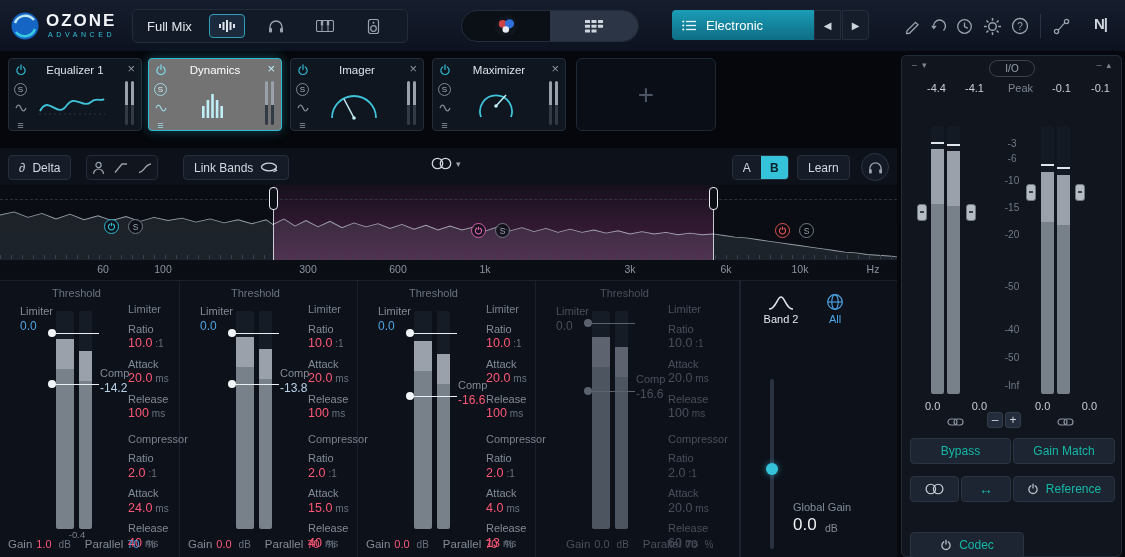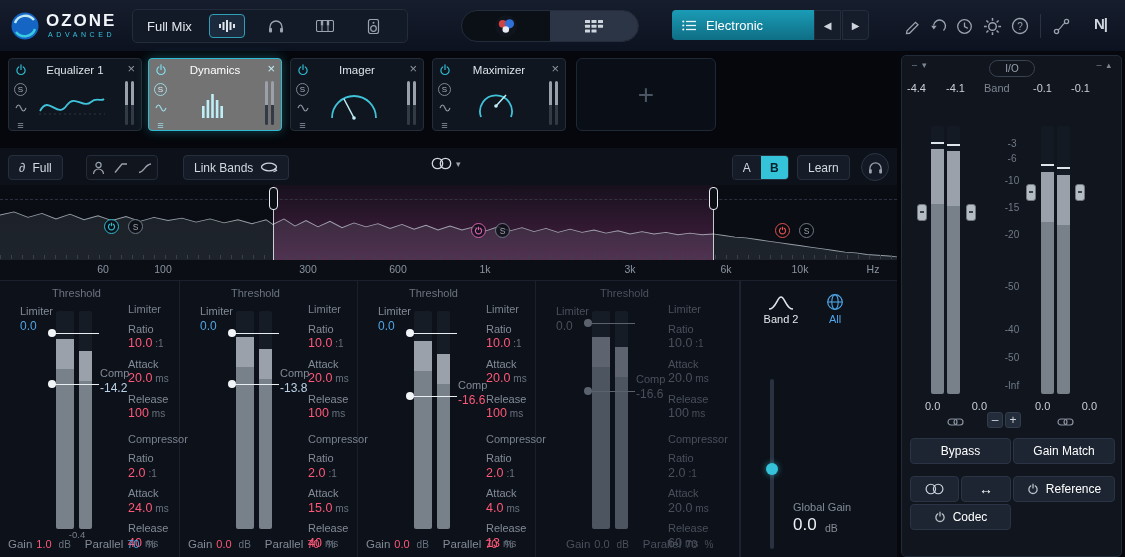--- a/index.html
+++ b/index.html
@@ -127,35 +127,35 @@
   .gg-val{position:absolute;left:52px;top:234px;font-size:17px;color:#eef1f5}
   .gg-unit{position:absolute;left:84px;top:241px;font-size:10.5px;color:#828b97}
 
   
   .io{position:absolute;left:901px;top:55px;width:221px;height:502px;background:#10151e;
       border:1px solid #212a37;border-radius:5px}
   .io-collapse{position:absolute;top:4px;color:#7c8591;font-size:9px;display:flex;gap:5px;align-items:center}
   .io-pill{position:absolute;left:87px;top:4px;width:46px;height:17px;border:1px solid #3a4451;border-radius:9px;
            text-align:center;font-size:10px;color:#9aa3ae;line-height:15px}
   .io-row{position:absolute;left:5px;width:210px;display:grid;grid-template-columns:39px 38px 49px 38px 39px;
-          text-align:left;font-size:11px;color:#c9d0d8}
+          text-align:right;font-size:11px;color:#c9d0d8}
   .io-row .cap{color:#7c8591}
   .io-row.dimv{color:#a4acb6}
   .iobar{position:absolute;width:13px;top:70px;height:268px;background:#141a24;border-radius:2px}
   .iobar .mfill{border-radius:0 0 2px 2px}
   .ptick{position:absolute;left:0;right:0;height:1.5px;background:#dfe5ea}
   .ioscale span{position:absolute;left:76px;width:68px;text-align:center;font-size:10px;color:#707a86}
   .iosl{position:absolute;width:10px;height:17px;background:#b6bcc4;border:1px solid #6f7781;border-radius:3px}
   .iosl:after{content:"";position:absolute;left:2px;right:2px;top:6px;height:2px;background:#3c434d}
   .iogain{position:absolute;top:344px;width:62px;display:flex;justify-content:space-between;font-size:11px;color:#c9d0d8}
   .linkic{position:absolute;top:361px;color:#8a93a0}
   .pm{position:absolute;top:356px;width:16px;height:16px;background:#232c3a;border:1px solid #323c4b;border-radius:3px;
       color:#cdd3da;font-size:12px;display:flex;align-items:center;justify-content:center;line-height:1}
   .iobtn{position:absolute;height:26px;background:#1d2532;border:1px solid #2b3444;border-radius:4px;
-         display:flex;align-items:center;justify-content:center;gap:7px;font-size:12px;color:#ffffff}
+         display:flex;align-items:center;justify-content:center;gap:7px;font-size:12px;color:#14b8a6}
 </style>
 </head>
 <body>
 
 <div class="app">
 
   <header class="topbar">
     <svg class="logo-swirl" viewBox="0 0 30 30">
       <circle cx="15" cy="15" r="13.5" fill="#1566c4"></circle>
       <path d="M5,12 a11,11 0 0 1 19,-3" stroke="#bfe8f2" stroke-width="2.4" fill="none"></path>
@@ -405,21 +405,21 @@
 
     <div class="plus-card">
       <span>+</span>
     </div>
   </div>
 
   <div class="dyn">
 
     <button class="tbtn" style="left:8px">
       <span style="font-size:13px;color:#b9c1ca">∂</span>
-      <span>Full</span>
+      <span>Delta</span>
     </button>
     <div class="tool-cluster">
       <svg width="13" height="14" viewBox="0 0 13 14">
         <circle cx="6.5" cy="4" r="2.6" fill="none" stroke="#9aa3ae" stroke-width="1.2"></circle>
         <path d="M1.5,13 a5,5 0 0 1 10,0" fill="none" stroke="#9aa3ae" stroke-width="1.2"></path>
       </svg>
       <svg width="14" height="13" viewBox="0 0 14 13">
         <polyline points="1,11.5 8,3 13,3" fill="none" stroke="#9aa3ae" stroke-width="1.3"></polyline>
       </svg>
       <svg width="14" height="13" viewBox="0 0 14 13">
@@ -764,21 +764,21 @@
       </div>
     <div class="io-pill">I/O</div>
     <div class="io-collapse" style="right:10px">
         <span>–</span>
         <span>▴</span>
       </div>
 
     <div class="io-row" style="top:26px">
       <span>-4.4</span>
       <span>-4.1</span>
-      <span class="cap">Band</span>
+      <span class="cap">Peak</span>
       <span>-0.1</span>
       <span>-0.1</span>
     </div>
 
     <div class="iobar" style="left:29px">
       <div class="ptick" style="top:16px"></div>
         <div class="mfill" style="height:245px">
           <div class="mcap" style="height:55px"></div>
         </div>
     </div>
@@ -860,21 +860,21 @@
       <span style="font-size:14px">↔</span>
     </button>
     <button class="iobtn" style="left:111px;top:420px;width:102px">
       <svg width="12" height="12" viewBox="0 0 14 14">
         <path d="M4.4,3.4 A4.8,4.8 0 1 0 9.6,3.4" fill="none" stroke="#b9c0c8" stroke-width="1.5" stroke-linecap="round"></path>
         <line x1="7" y1="1" x2="7" y2="6.4" stroke="#b9c0c8" stroke-width="1.5"></line>
       </svg>
       <span>Reference</span>
     </button>
 
-    <button class="iobtn" style="left:8px;top:448px;width:101px">
+    <button class="iobtn" style="left:8px;top:476px;width:114px">
       <svg width="12" height="12" viewBox="0 0 14 14">
         <path d="M4.4,3.4 A4.8,4.8 0 1 0 9.6,3.4" fill="none" stroke="#b9c0c8" stroke-width="1.5" stroke-linecap="round"></path>
         <line x1="7" y1="1" x2="7" y2="6.4" stroke="#b9c0c8" stroke-width="1.5"></line>
       </svg>
       <span>Codec</span>
     </button>
   </aside>
 
 </div>
 

